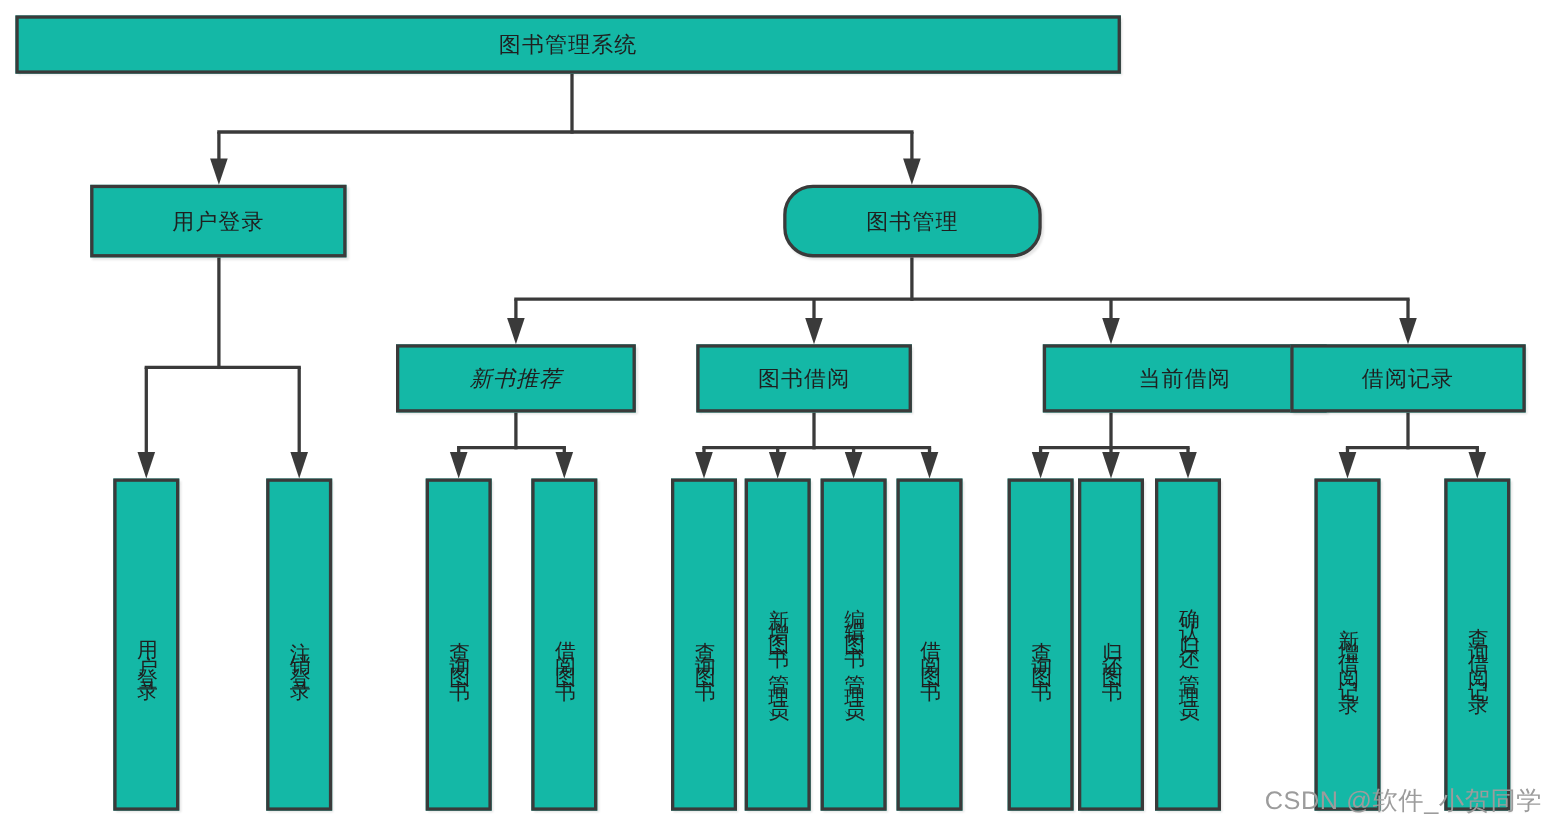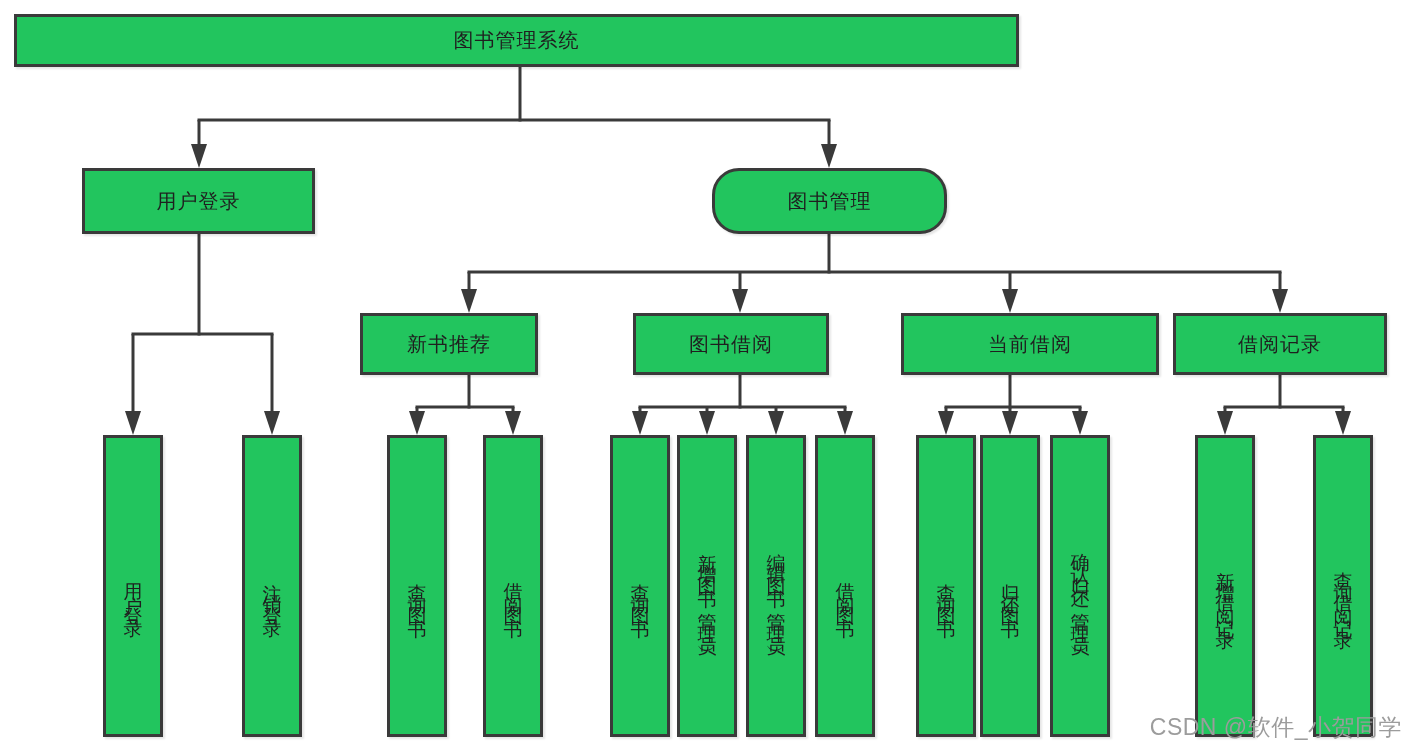--- a/index.html
+++ b/index.html
@@ -14,36 +14,36 @@
     width:1405px;height:747px;
     background:var(--bg);
     font-family:"Liberation Sans","DejaVu Sans",sans-serif;
     overflow:hidden;
   }
   #edges{position:absolute;left:0;top:0;width:1405px;height:747px;z-index:1;}
   .edge{stroke:var(--line);stroke-width:3;fill:none;}
   .arrow{fill:var(--line);stroke:none;}
   .node{
     position:absolute;
-    background:#22c55e;
+    background:#14b8a6;
     border:3px solid var(--line);
     box-sizing:border-box;
     display:flex;align-items:center;justify-content:center;
     color:var(--text);
     z-index:2;
     box-shadow:2px 2px 2px rgba(0,0,0,0.10);
   }
   .hnode{font-size:20px;letter-spacing:1px;}
   .root{left:14px;top:14px;width:1005px;height:53px;}
   .lvl2-a{left:82px;top:168px;width:233px;height:66px;}
   .lvl2-b{left:712px;top:168px;width:235px;height:66px;border-radius:27px;}
   .lvl3{top:313px;height:62px;}
-  .l3-a{left:360px;width:178px;}
+  .l3-a{left:360px;width:218px;font-style:italic;}
   .l3-b{left:633px;width:196px;}
-  .l3-c{left:901px;width:258px;}
+  .l3-c{left:948px;width:258px;}
   .l3-d{left:1173px;width:214px;}
   .leaf{top:435px;height:302px;width:60px;}
   .leaf .vtext{
     writing-mode:vertical-rl;
     text-orientation:mixed;
     font-size:19px;
     letter-spacing:12px;
     color:var(--text);
     white-space:nowrap;
     margin-bottom:-12px; 

